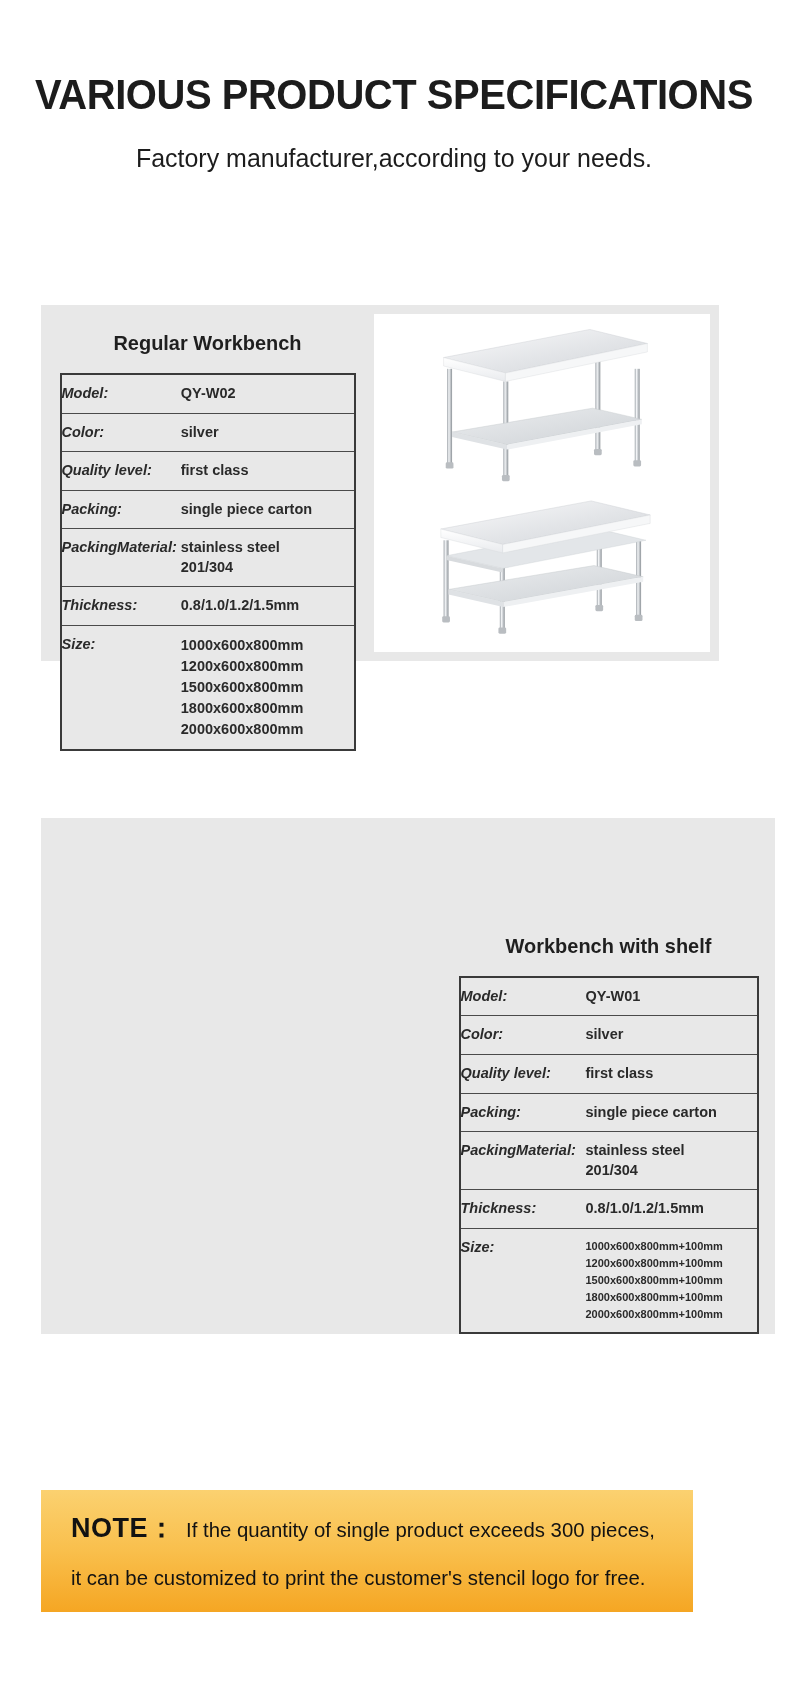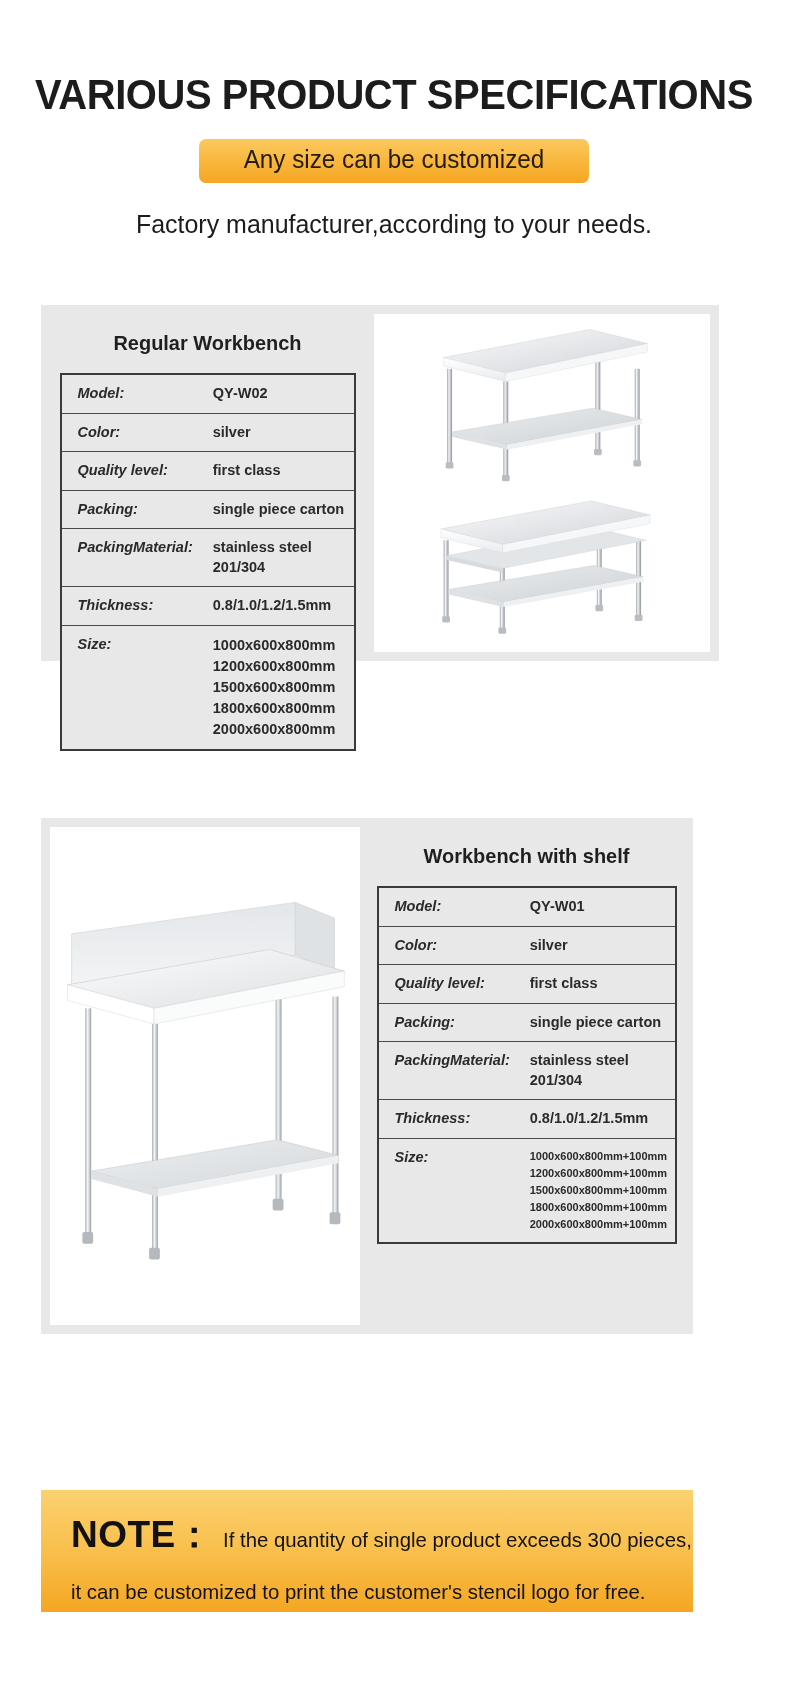--- a/index.html
+++ b/index.html
@@ -58,21 +58,21 @@
   }
 
   
   .panel {
     position: absolute;
     background: #e8e8e8;
     display: flex;
   }
 
   #panel-regular { left: 41px; top: 305px; width: 678px; height: 356px; }
-  #panel-shelf   { left: 41px; top: 818px; width: 652px; height: 516px; }
+  #panel-shelf   { left: 41px; top: 818px; width: 734px; height: 516px; align-items: flex-end; }
 
   .spec-col { width: 333px; flex: 0 0 333px; padding: 0; position: relative; }
   .img-col  { flex: 1 1 auto; background: #ffffff; position: relative; overflow: hidden; }
 
   #panel-regular .img-col { margin: 9px 9px 9px 0; }
   #panel-shelf   .img-col { margin: 9px 0 9px 9px; }
 
   .panel-heading {
     text-align: center;
     font-weight: bold;
@@ -89,21 +89,21 @@
     width: 296px;
     margin: 0 auto;
     background: #e8e8e8;
   }
   #panel-shelf .spec-table { width: 300px; }
 
   .spec-table tr { border-bottom: 1px solid #4a4a4a; }
   .spec-table tr:last-child { border-bottom: none; }
 
   .spec-table td {
-    padding: 9px 4px 9px 16px;
+    padding: 9px 4px 9px 0;
     vertical-align: top;
     font-size: 14.5px;
     color: #2a2a2a;
     line-height: 1.35;
   }
 
   .k {
     font-style: italic;
     font-weight: bold;
     white-space: nowrap;
@@ -131,21 +131,21 @@
     width: 652px;
     height: 122px;
     background: linear-gradient(180deg, #fbd170 0%, #f9bf4c 50%, #f5a623 100%);
     padding: 20px 26px 0 30px;
   }
 
   .note-line1 { display: flex; align-items: baseline; }
 
   .note-label {
     font-weight: bold;
-    font-size: 37px;
+    font-size: 27px;
     color: #121212;
     letter-spacing: 0.5px;
     margin-right: 10px;
     white-space: nowrap;
   }
 
   .note-text {
     font-size: 21px;
     color: #121212;
     line-height: 1.2;
@@ -164,23 +164,20 @@
   }
 </style>
 </head>
 <body>
 
 <div class="page">
 
   <div class="header">
     <div class="main-title">VARIOUS PRODUCT SPECIFICATIONS</div>
 
-    <div class="pill-wrap">
-      <span class="pill">Any size can be customized</span>
-    </div>
 
     <div class="subtitle">Factory manufacturer,according to your needs.</div>
   </div>
 
   <div class="panel" id="panel-regular">
 
     <div class="spec-col">
       <div class="panel-heading">Regular Workbench</div>
 
       <table class="spec-table">

